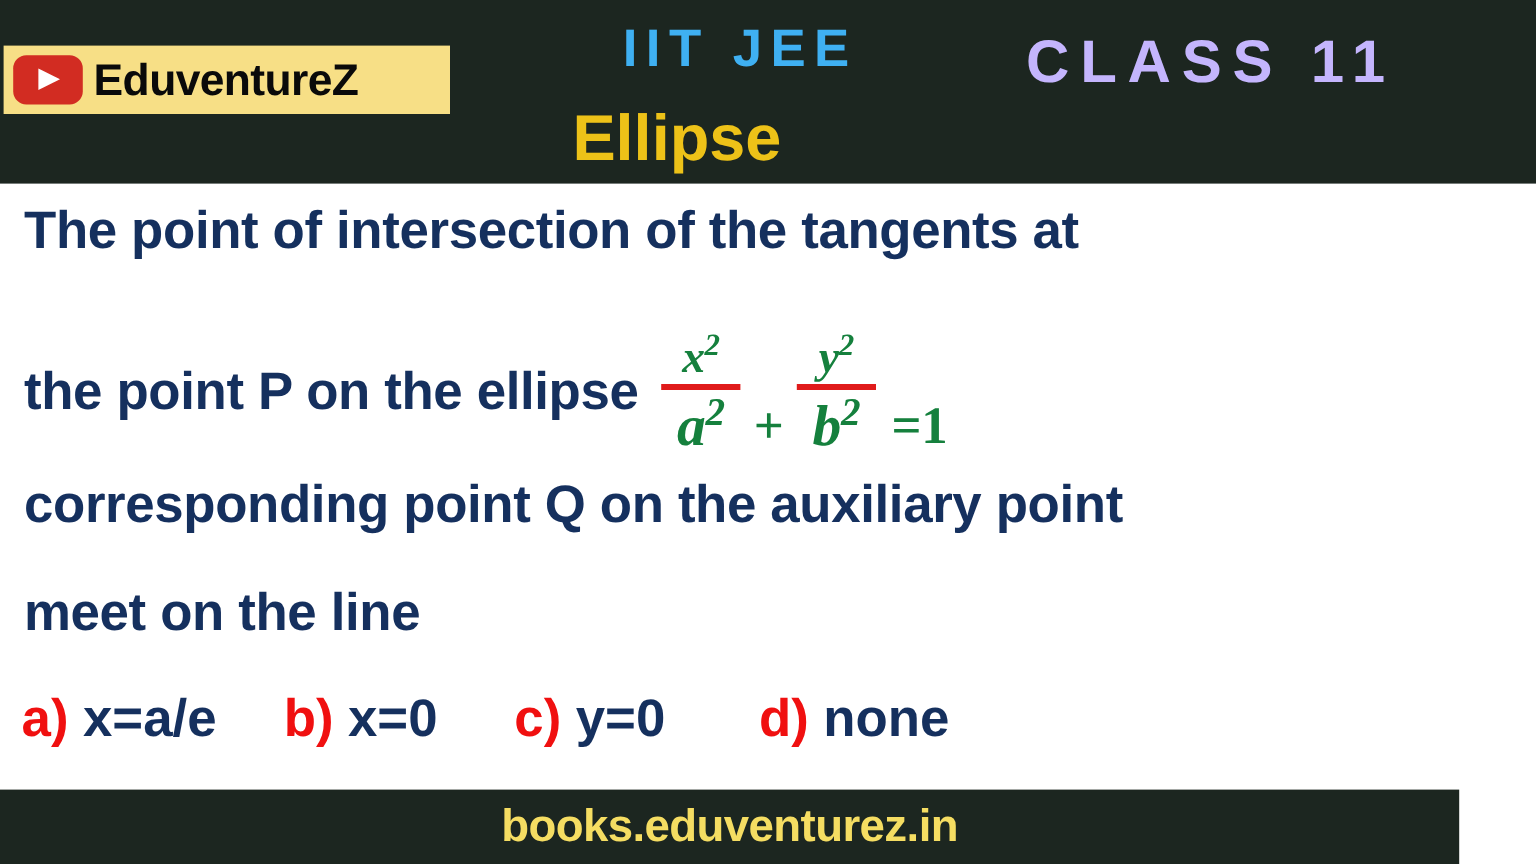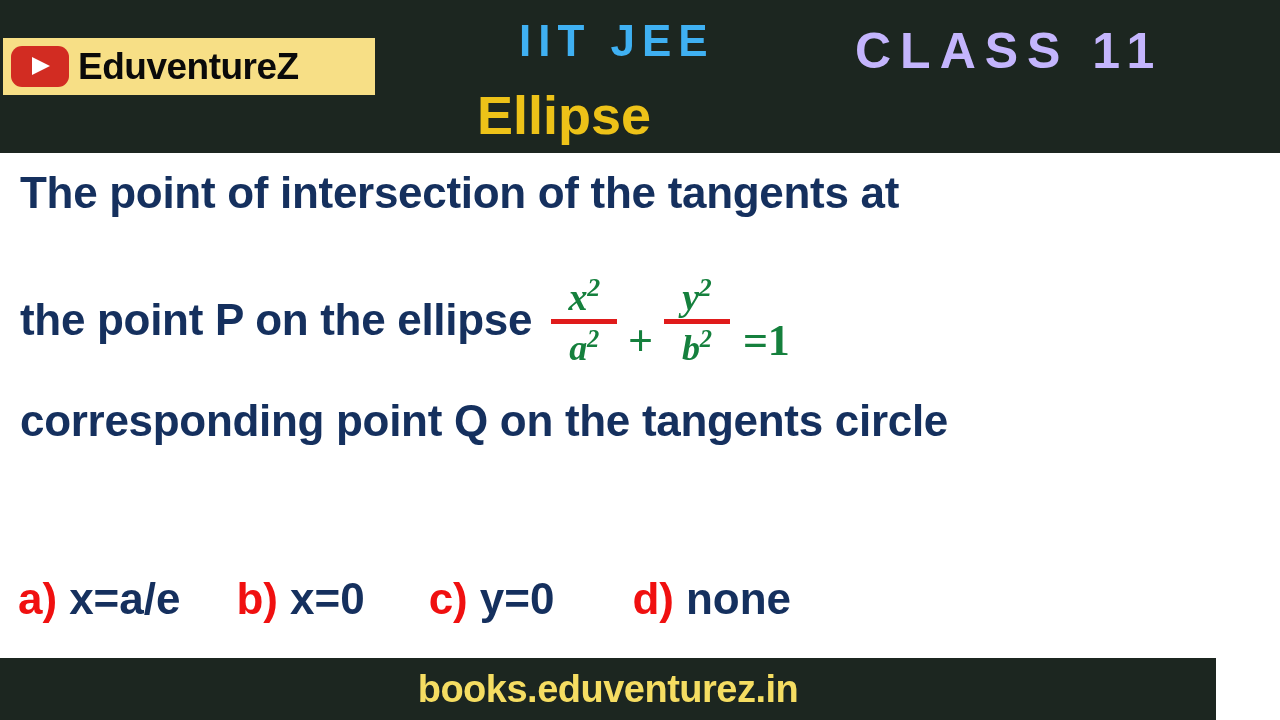--- a/index.html
+++ b/index.html
@@ -151,21 +151,21 @@
     font-weight: bold;
     padding: 0 6px 3px 6px;
   }
   .frac .bar {
     width: 100%;
     min-width: 66px;
     height: 5px;
     background: #e01b1b;
   }
   .frac .den {
-    font-size: 36px;
+    font-size: 48px;
     font-style: italic;
     font-weight: bold;
     padding: 3px 6px 0 6px;
   }
   .sup {
     font-size: 0.68em;
     vertical-align: super;
     font-style: italic;
   }
   .op-plus {
@@ -275,22 +275,23 @@
         <span class="op-plus">+</span>
         <span class="frac">
           <span class="num"><span>y</span><span class="sup">2</span></span>
           <span class="bar"></span>
           <span class="den"><span>b</span><span class="sup">2</span></span>
         </span>
         <span class="eq-one">=1</span>
       </span>
     </div>
 
-    <div class="q-line" id="q-line-3">corresponding point Q on the tangents circle</div>
-
+    <div class="q-line" id="q-line-3">corresponding point Q on the auxiliary point</div>
+
+    <div class="q-line" id="q-line-4">meet on the line</div>
 
     <div id="options-row">
       <div class="option" id="opt-a">
         <span class="opt-label">a)</span>
         <span class="opt-text">x=a/e</span>
       </div>
       <div class="option" id="opt-b">
         <span class="opt-label">b)</span>
         <span class="opt-text">x=0</span>
       </div>

